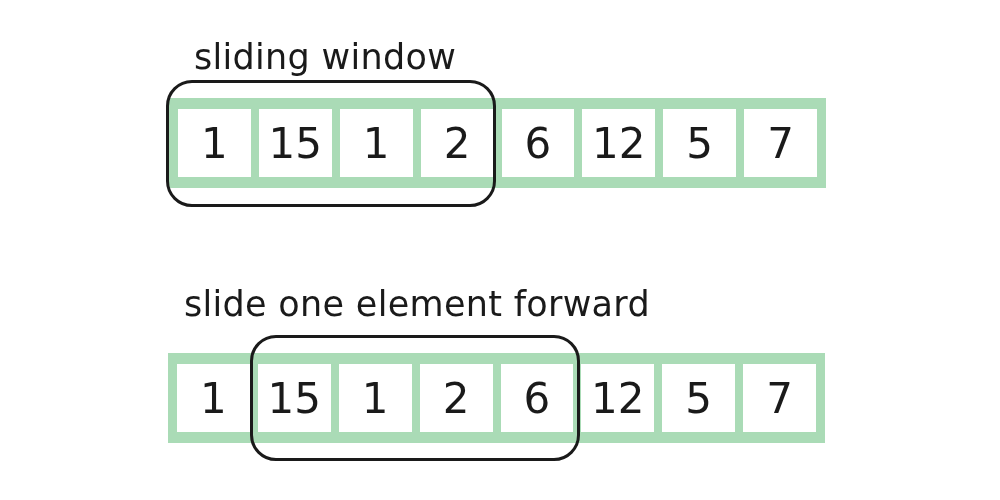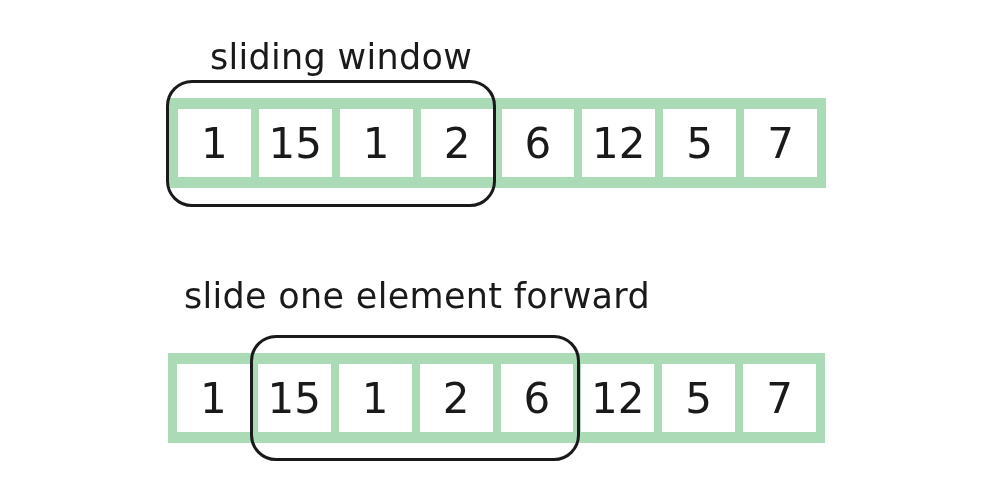--- a/index.html
+++ b/index.html
@@ -51,38 +51,38 @@
     box-sizing:border-box;
     background:transparent;
   }
 </style>
 </head>
 <body>
 
 <div class="canvas">
 
   <section>
-    <div class="step-label" style="left:210px;top:37px;">sliding window</div>
+    <div class="step-label" style="left:194px;top:37px;">sliding window</div>
 
     <div class="array-strip" style="left:169px;top:98px;">
       <div class="array-cell">1</div>
       <div class="array-cell">15</div>
       <div class="array-cell">1</div>
       <div class="array-cell">2</div>
       <div class="array-cell">6</div>
       <div class="array-cell">12</div>
       <div class="array-cell">5</div>
       <div class="array-cell">7</div>
     </div>
 
     <div class="window-rect" style="left:166px;top:80px;width:330px;height:127px;"></div>
   </section>
 
   <section>
-    <div class="step-label" style="left:184px;top:276px;">slide one element forward</div>
+    <div class="step-label" style="left:184px;top:284px;">slide one element forward</div>
 
     <div class="array-strip" style="left:168px;top:353px;">
       <div class="array-cell">1</div>
       <div class="array-cell">15</div>
       <div class="array-cell">1</div>
       <div class="array-cell">2</div>
       <div class="array-cell">6</div>
       <div class="array-cell">12</div>
       <div class="array-cell">5</div>
       <div class="array-cell">7</div>

